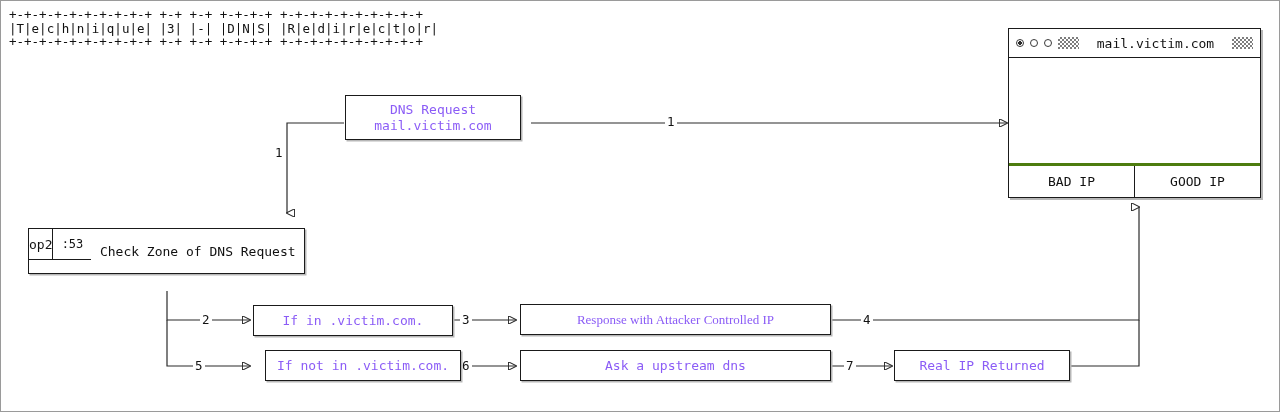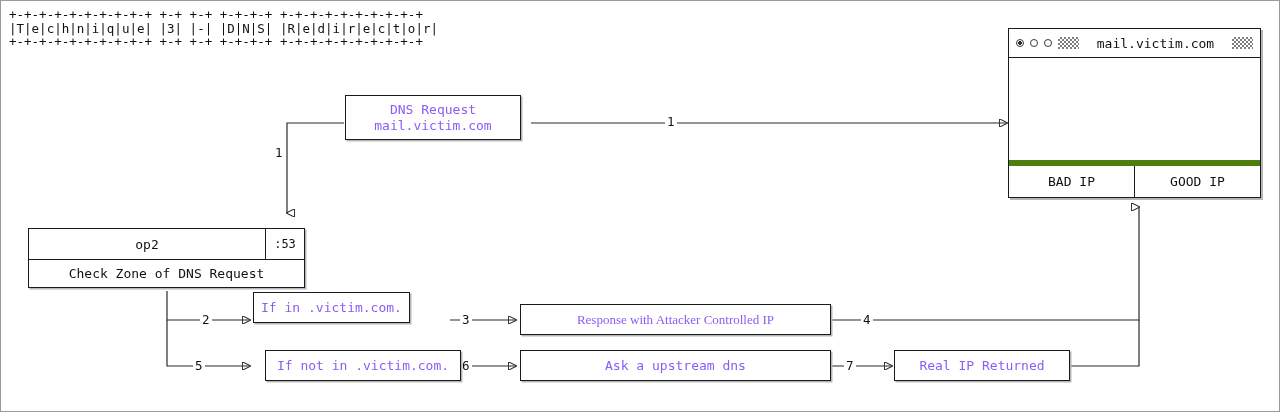--- a/index.html
+++ b/index.html
@@ -49,27 +49,27 @@
     color: #8b5cf6;
     white-space: pre-line;
   }
 
   
   #server-node {
     position: absolute;
     left: 27px;
     top: 227px;
     width: 277px;
-    height: 60px;
+    height: 46px;
     box-sizing: border-box;
     border: 1px solid #1a1a1a;
     background: #ffffff;
     box-shadow: 1.5px 1.5px 0 0 #b7b7b7;
     display: flex;
-    flex-direction: column;
+    flex-direction: row;
   }
   #server-head {
     display: flex;
     height: 30px;
     border-bottom: 1px solid #1a1a1a;
   }
   #server-name {
     flex: 1 1 auto;
     display: flex;
     align-items: center;
@@ -145,21 +145,21 @@
     font-family: "DejaVu Sans Mono", "Liberation Mono", monospace;
     color: #111111;
     white-space: nowrap;
   }
   #browser-viewport {
     flex: 1 1 auto;
     background: #ffffff;
   }
   #browser-footer {
     height: 31px;
-    border-top: 6px solid #4d7c0f;
+    border-top: 3px solid #4d7c0f;
     display: flex;
     justify-content: space-between;
   }
   .footer-cell {
     flex: 1 1 50%;
     display: flex;
     align-items: center;
     justify-content: center;
     font-size: 13px;
     font-family: "DejaVu Sans Mono", "Liberation Mono", monospace;
@@ -255,21 +255,21 @@
 mail.victim.com</div>
 
   <div id="server-node">
     <div id="server-head">
       <div id="server-name">op2</div>
       <div id="server-port">:53</div>
     </div>
     <div id="server-body">Check Zone of DNS Request</div>
   </div>
 
-  <div class="box" id="node-if-in" style="left:252px; top:291px; width:157px; height:31px;">If in .victim.com.</div>
+  <div class="box" id="node-if-in" style="left:252px; top:304px; width:200px; height:31px;">If in .victim.com.</div>
 
   <div class="box" id="node-if-not-in" style="left:264px; top:349px; width:196px; height:31px;">If not in .victim.com.</div>
 
   <div class="box" id="node-attacker-response" style="left:519px; top:303px; width:311px; height:31px;font-family:Liberation Serif, serif;">Response with Attacker Controlled IP</div>
 
   <div class="box" id="node-upstream" style="left:519px; top:349px; width:311px; height:31px;">Ask a upstream dns</div>
 
   <div class="box" id="node-real-ip" style="left:893px; top:349px; width:176px; height:31px;">Real IP Returned</div>
 
   <div id="browser-window">

